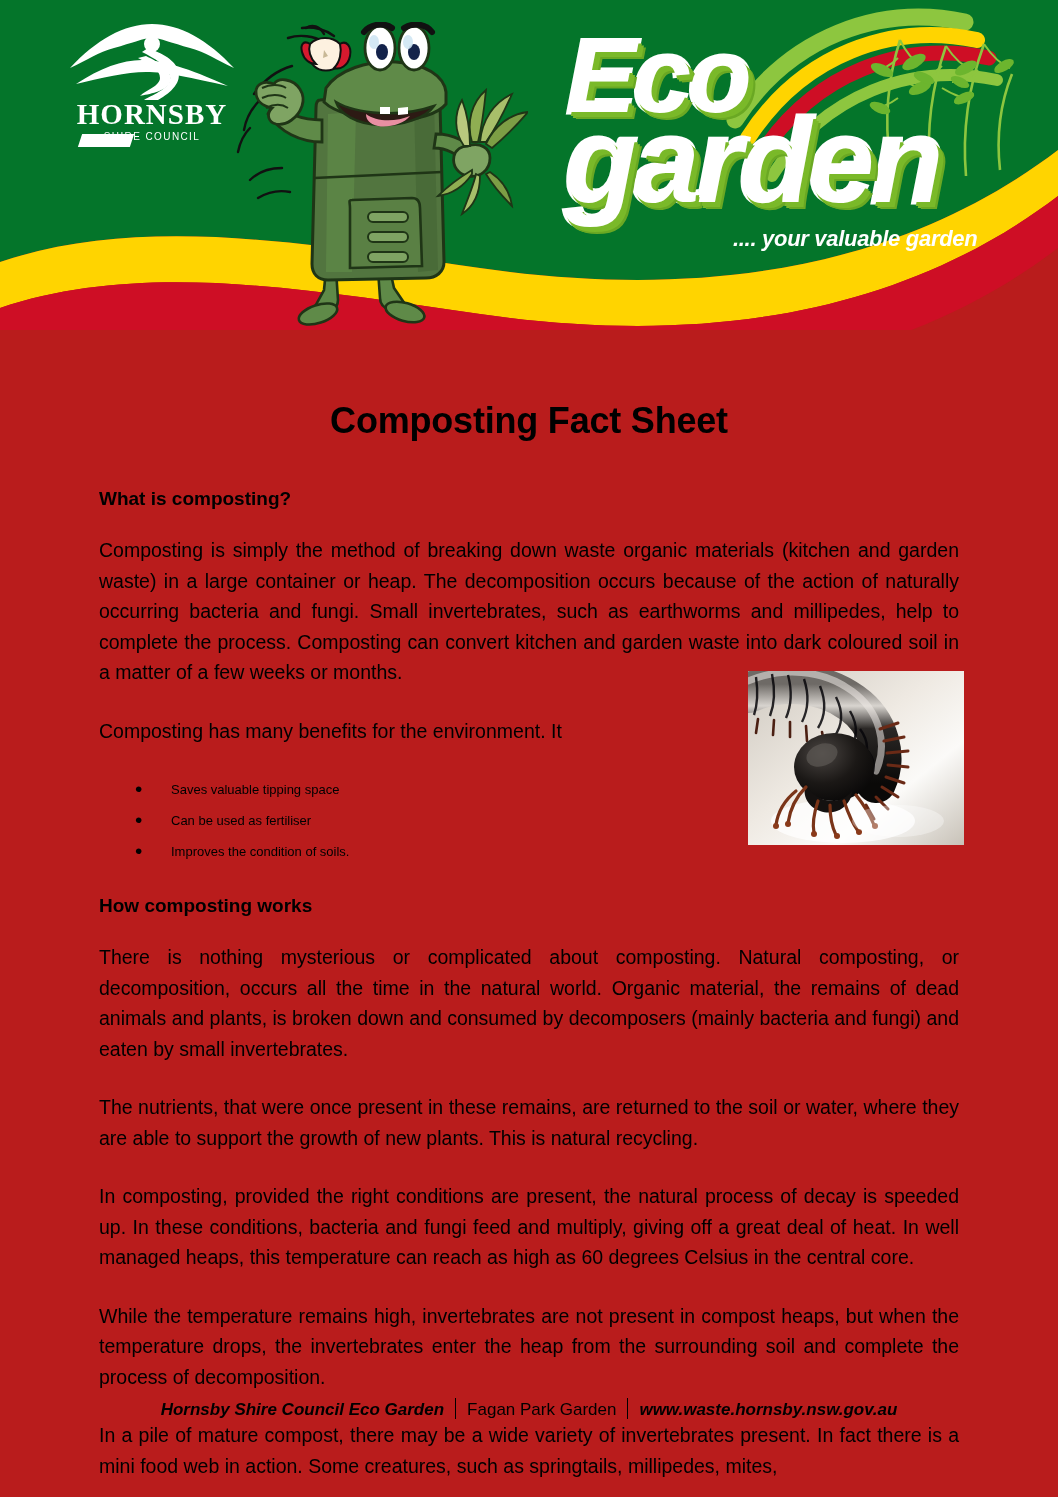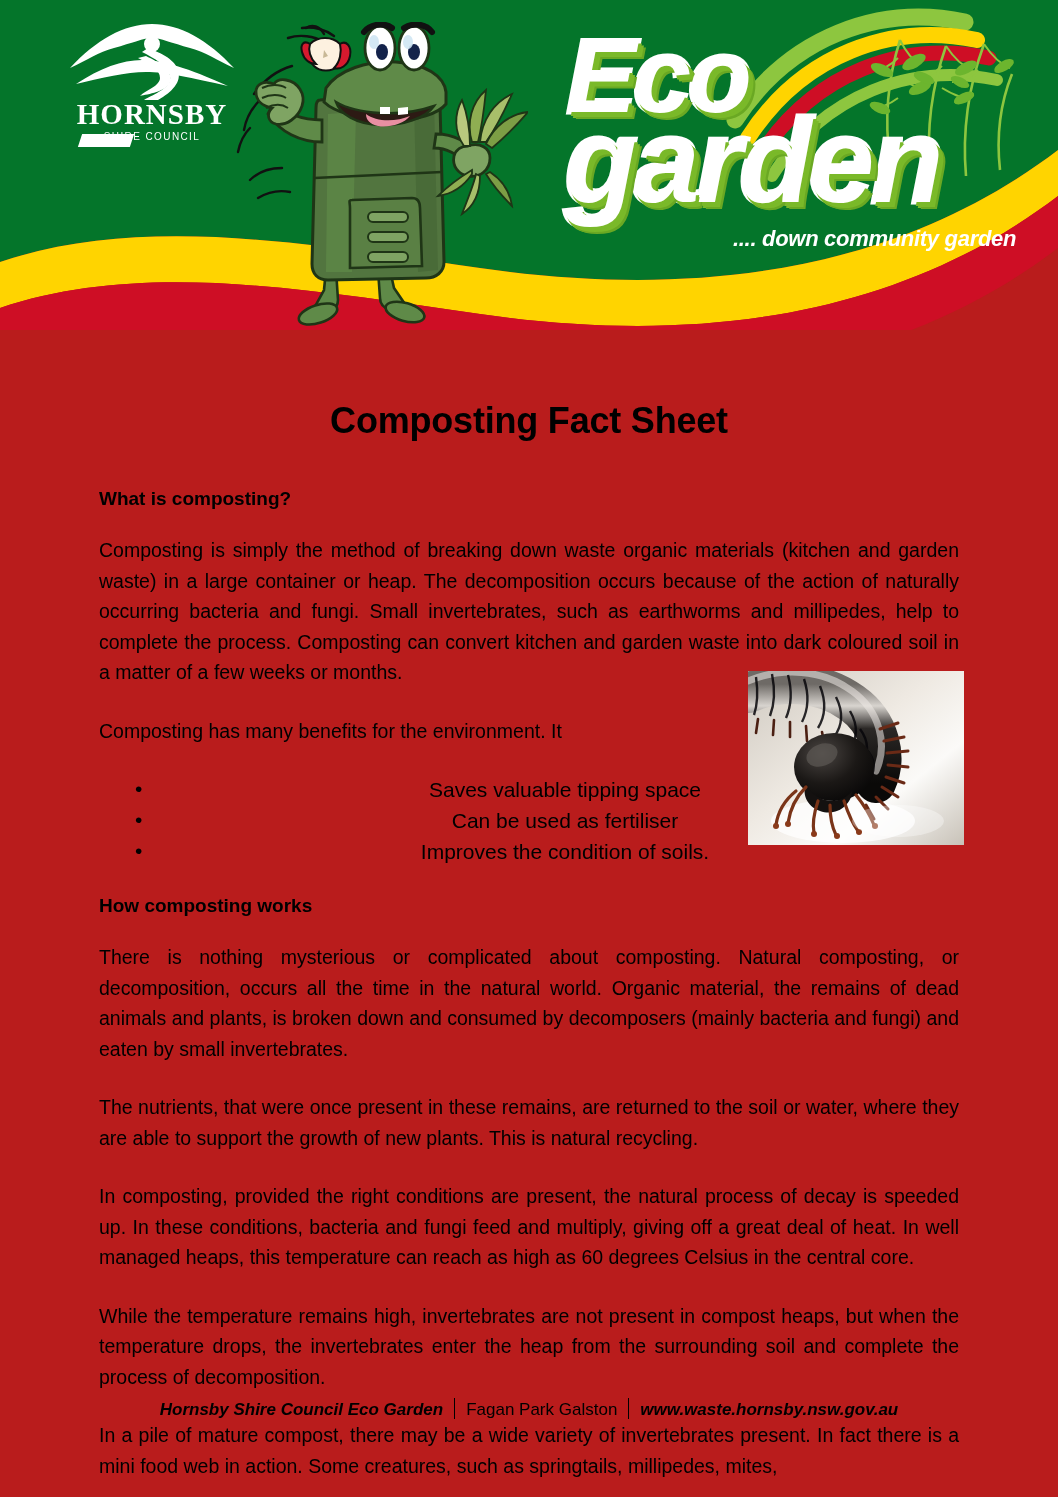--- a/index.html
+++ b/index.html
@@ -123,25 +123,24 @@
     text-align: justify;
     margin: 4px 0 28px 0;
   }
   .para.narrow { width: 640px; text-align: left; }
   ul.bullets {
     margin: 0 0 28px 0;
     padding: 0 0 0 36px;
     list-style: none;
   }
   ul.bullets li {
-    font-size: 21px;
+    font-size: 13px;
     line-height: 31px;
     position: relative;
     padding-left: 36px;
-    text-align: center;
   }
   ul.bullets li::before {
     content: "\2022";
     position: absolute;
     left: 0; top: -1px;
     font-size: 21px;
   }
   .gap-before { margin-top: 6px; }
 
   
@@ -326,21 +325,21 @@
         <path d="M236,124 C226,110 226,92 234,78 C240,94 242,110 242,124 Z" fill="#b9c97e"></path>
         <path d="M244,152 C236,164 224,172 210,174 C222,162 234,154 244,148 Z" fill="#8fae52"></path>
         <path d="M252,154 C252,170 246,184 234,192 C240,176 246,162 248,152 Z" fill="#a8bf6a"></path>
         <path d="M262,150 C274,158 282,170 284,184 C272,172 264,162 258,152 Z" fill="#7d9e45"></path>
       </g>
     </svg>
 
     <div class="ecogarden">
       <div class="eco-word">Eco</div>
       <div class="garden-word">garden</div>
-      <div class="tagline">.... down community garden</div>
+      <div class="tagline">.... your valuable garden</div>
     </div>
   </div>
 
   <div class="photo">
     <svg width="216" height="174" viewBox="0 0 216 174">
       <defs>
         <linearGradient id="bg" x1="0" y1="0" x2="1" y2="1">
           <stop offset="0%" stop-color="#cfc9c0"></stop>
           <stop offset="45%" stop-color="#efeae3"></stop>
           <stop offset="70%" stop-color="#fbfaf8"></stop>
@@ -435,16 +434,16 @@
 
     <h2 class="h2 gap-before">How composting works</h2>
     <p class="para">There is nothing mysterious or complicated about composting. Natural composting, or decomposition, occurs all the time in the natural world. Organic material, the remains of dead animals and plants, is broken down and consumed by decomposers (mainly bacteria and fungi) and eaten by small invertebrates.</p>
     <p class="para">The nutrients, that were once present in these remains, are returned to the soil or water, where they are able to support the growth of new plants. This is natural recycling.</p>
     <p class="para">In composting, provided the right conditions are present, the natural process of decay is speeded up. In these conditions, bacteria and fungi feed and multiply, giving off a great deal of heat. In well managed heaps, this temperature can reach as high as 60 degrees Celsius in the central core.</p>
     <p class="para">While the temperature remains high, invertebrates are not present in compost heaps, but when the temperature drops, the invertebrates enter the heap from the surrounding soil and complete the process of decomposition.</p>
     <p class="para">In a pile of mature compost, there may be a wide variety of invertebrates present. In fact there is a mini food web in action. Some creatures, such as springtails, millipedes, mites,</p>
   </div>
 
   <div class="footer">
-    <b>Hornsby Shire Council Eco Garden</b><span class="sep"></span><span class="mid">Fagan Park Galston</span><span class="sep"></span><b>www.waste.hornsby.nsw.gov.au</b>
+    <b>Hornsby Shire Council Eco Garden</b><span class="sep"></span><span class="mid">Fagan Park Garden</span><span class="sep"></span><b>www.waste.hornsby.nsw.gov.au</b>
   </div>
 
 </div>
 
 </body></html>

